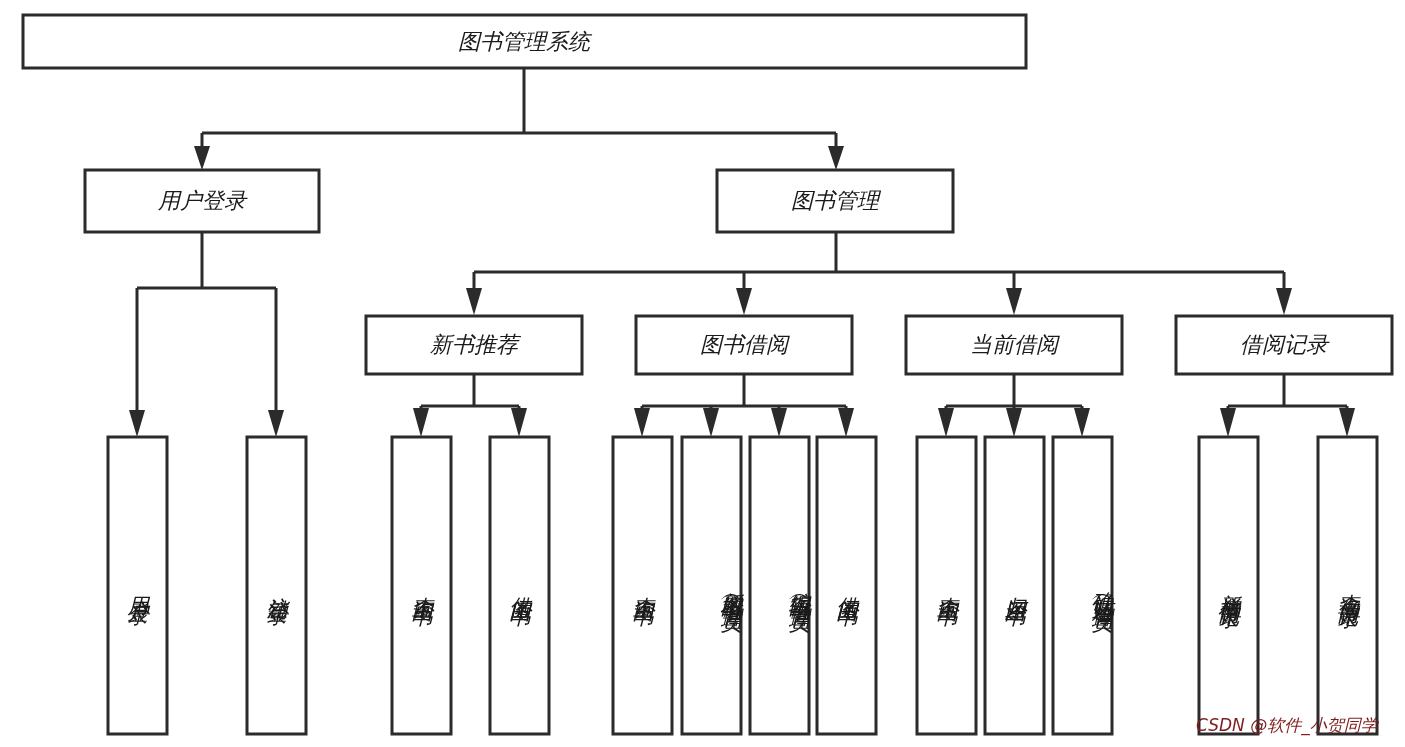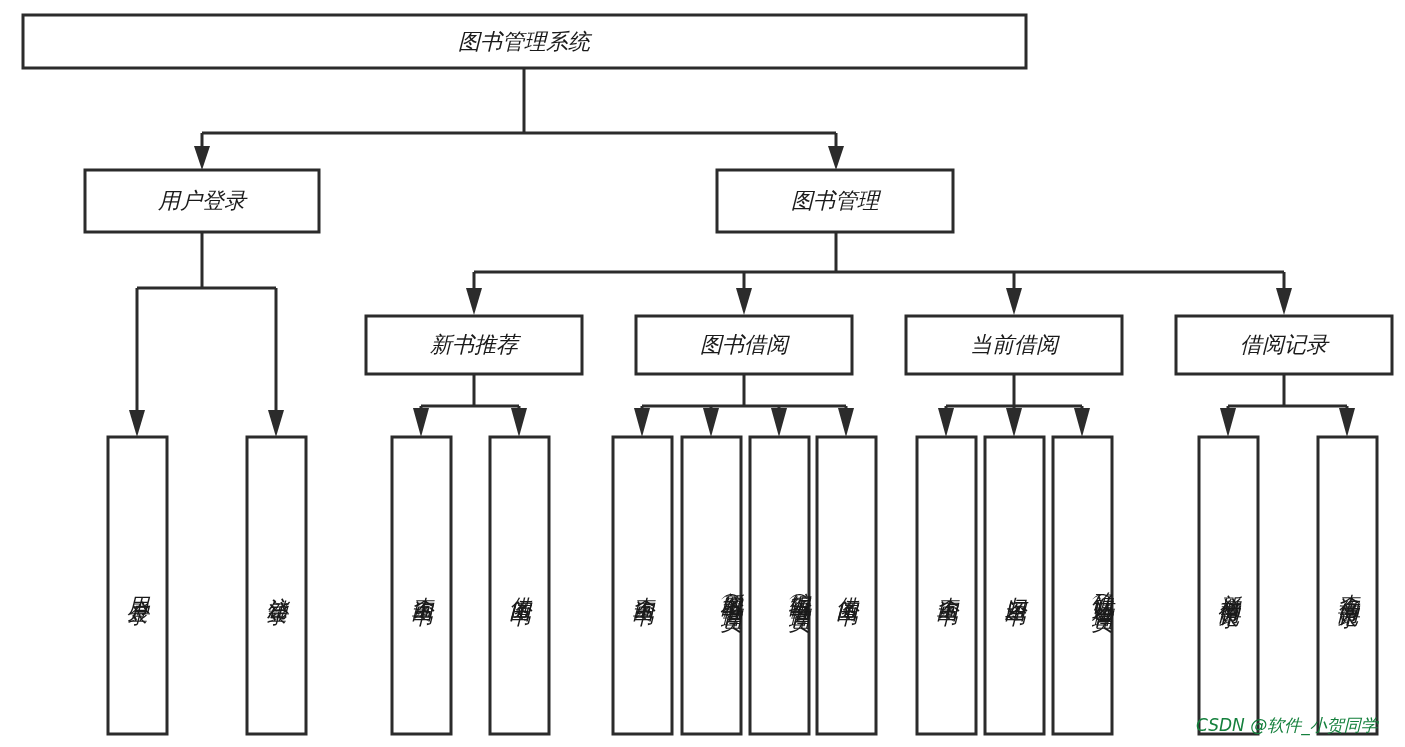--- a/index.html
+++ b/index.html
@@ -65,21 +65,21 @@
   }
   .vlabel.center {
     align-items: center;
   }
   .watermark {
     position: absolute;
     left: 1192px;
     top: 714px;
     font-family: "DejaVu Sans", "Liberation Sans", sans-serif;
     font-size: 17px;
-    color: #15803d;
+    color: #7f1d1d;
     white-space: nowrap;
     pointer-events: none;
   }
 </style>
 </head>
 <body>
 
 <div id="diagram-root">
 
   <svg id="flow" viewBox="0 0 1405 747" xmlns="http://www.w3.org/2000/svg">

